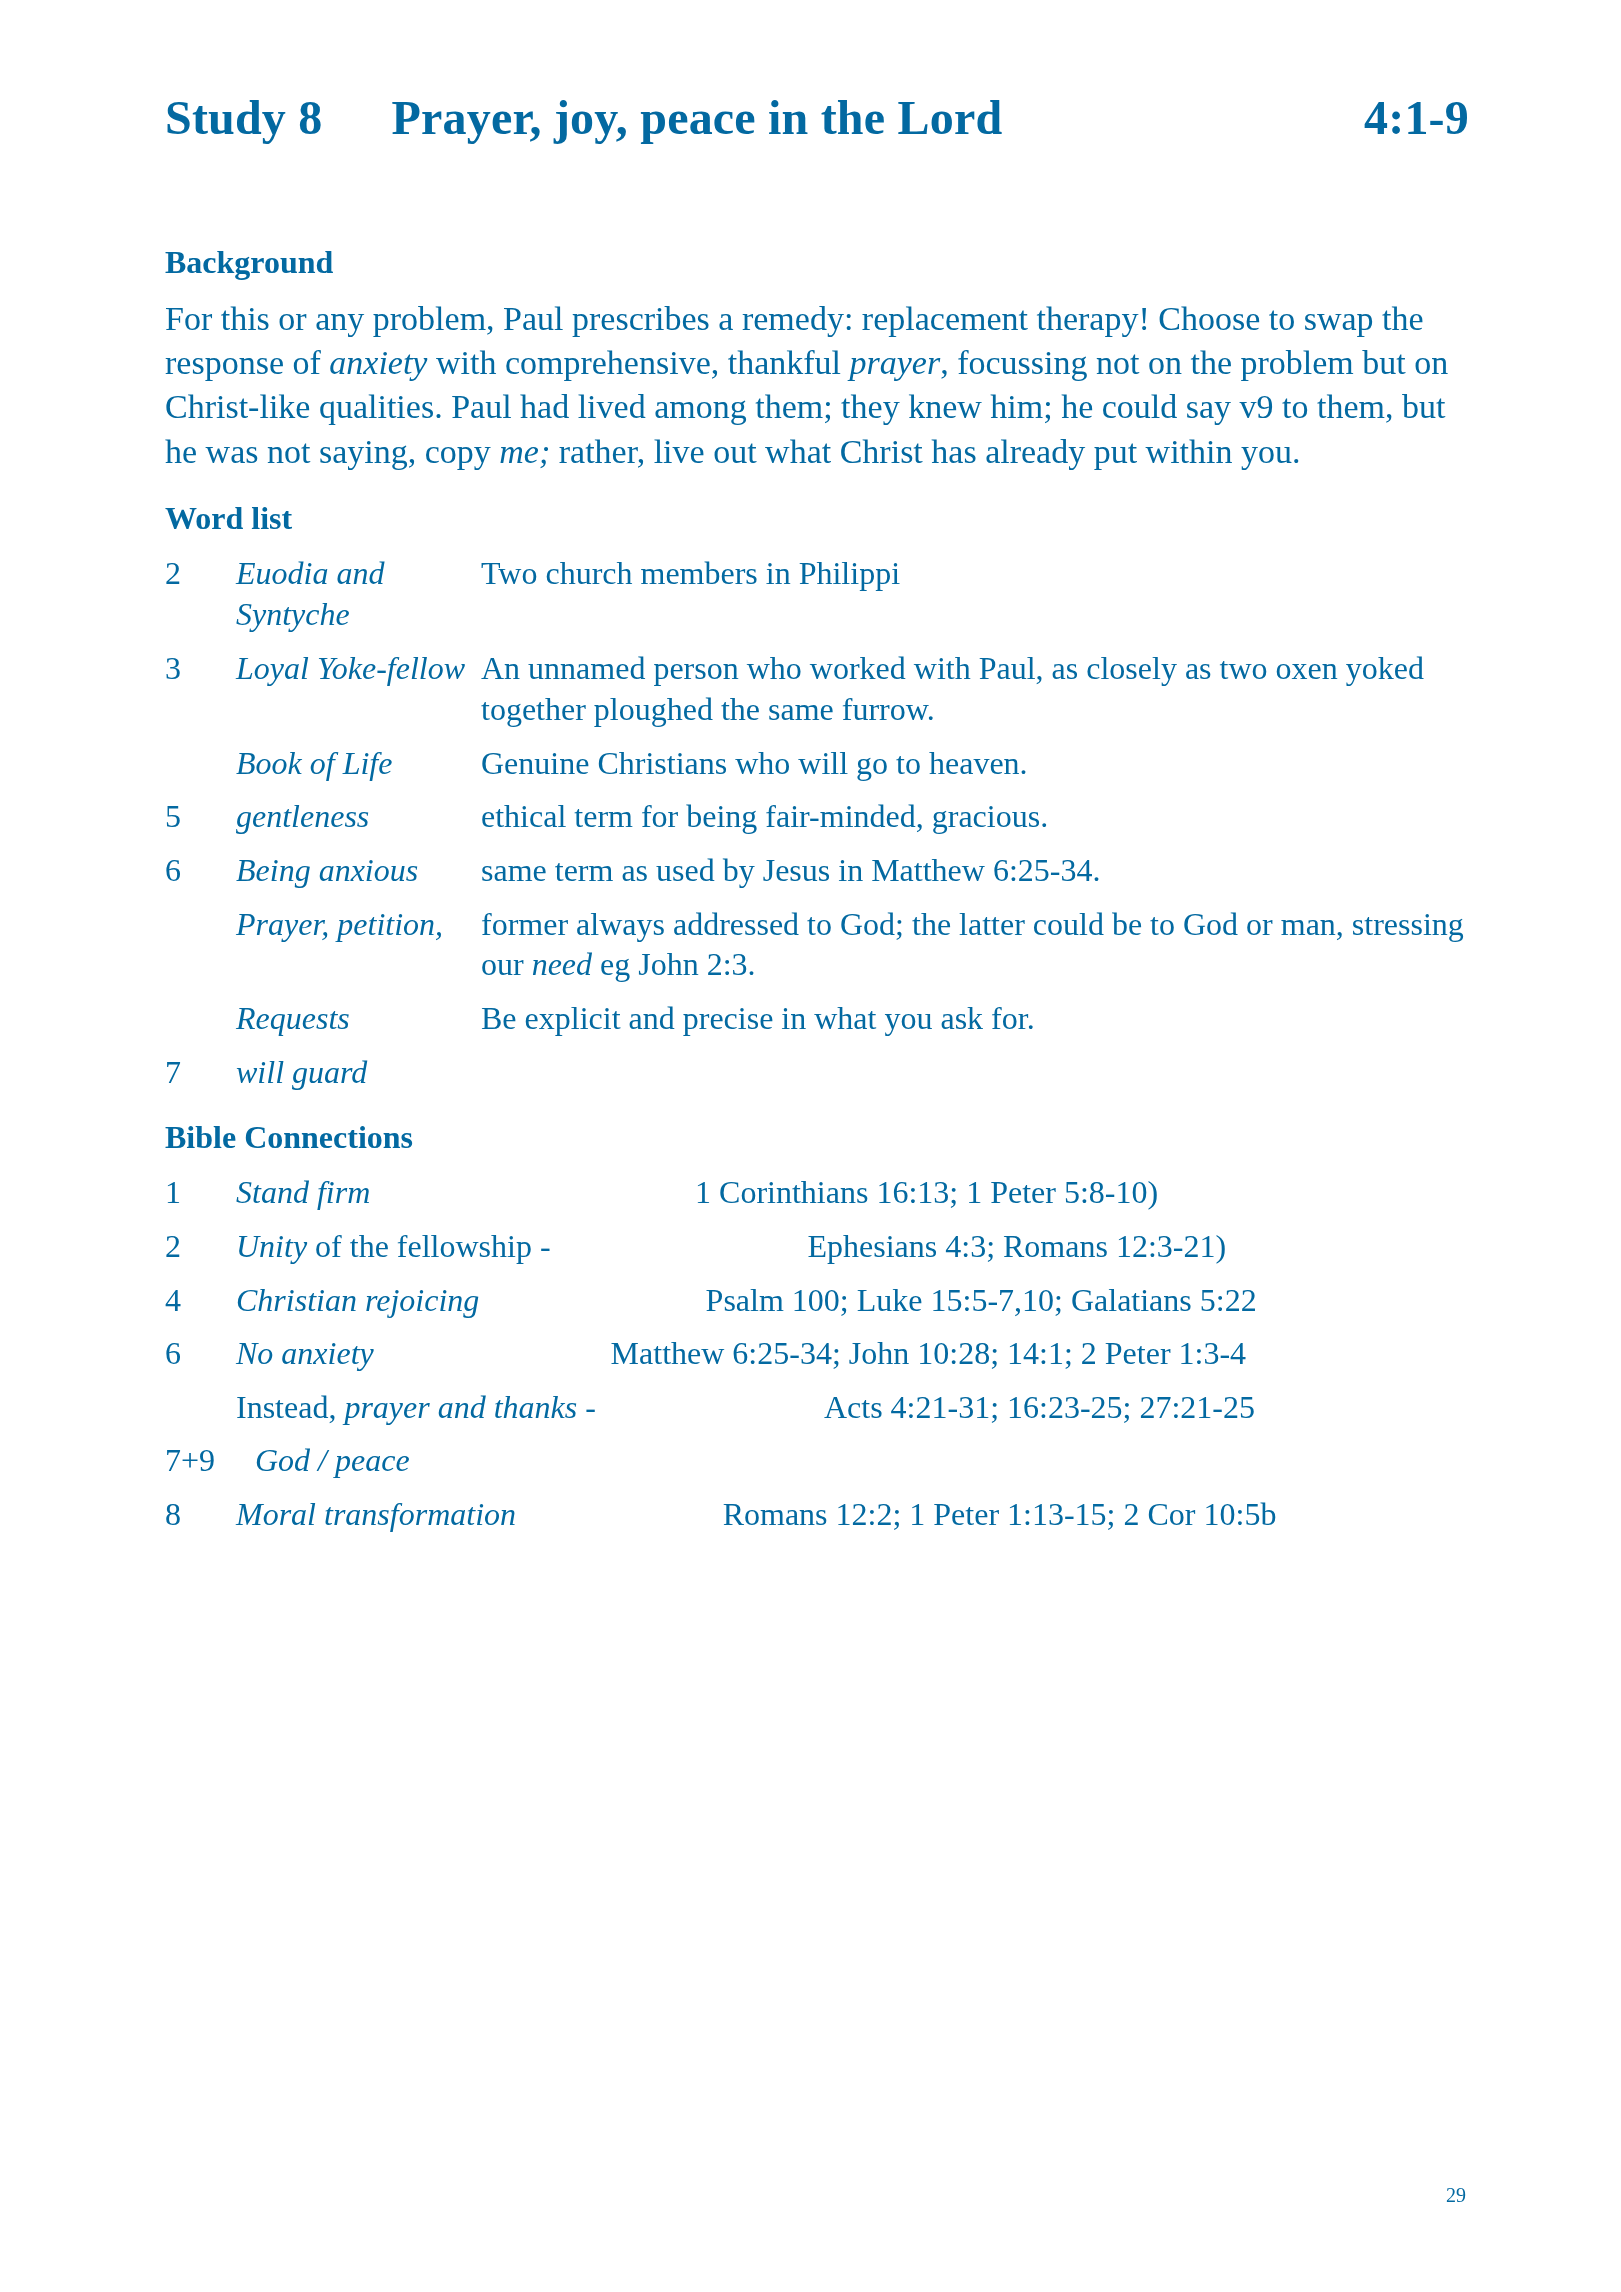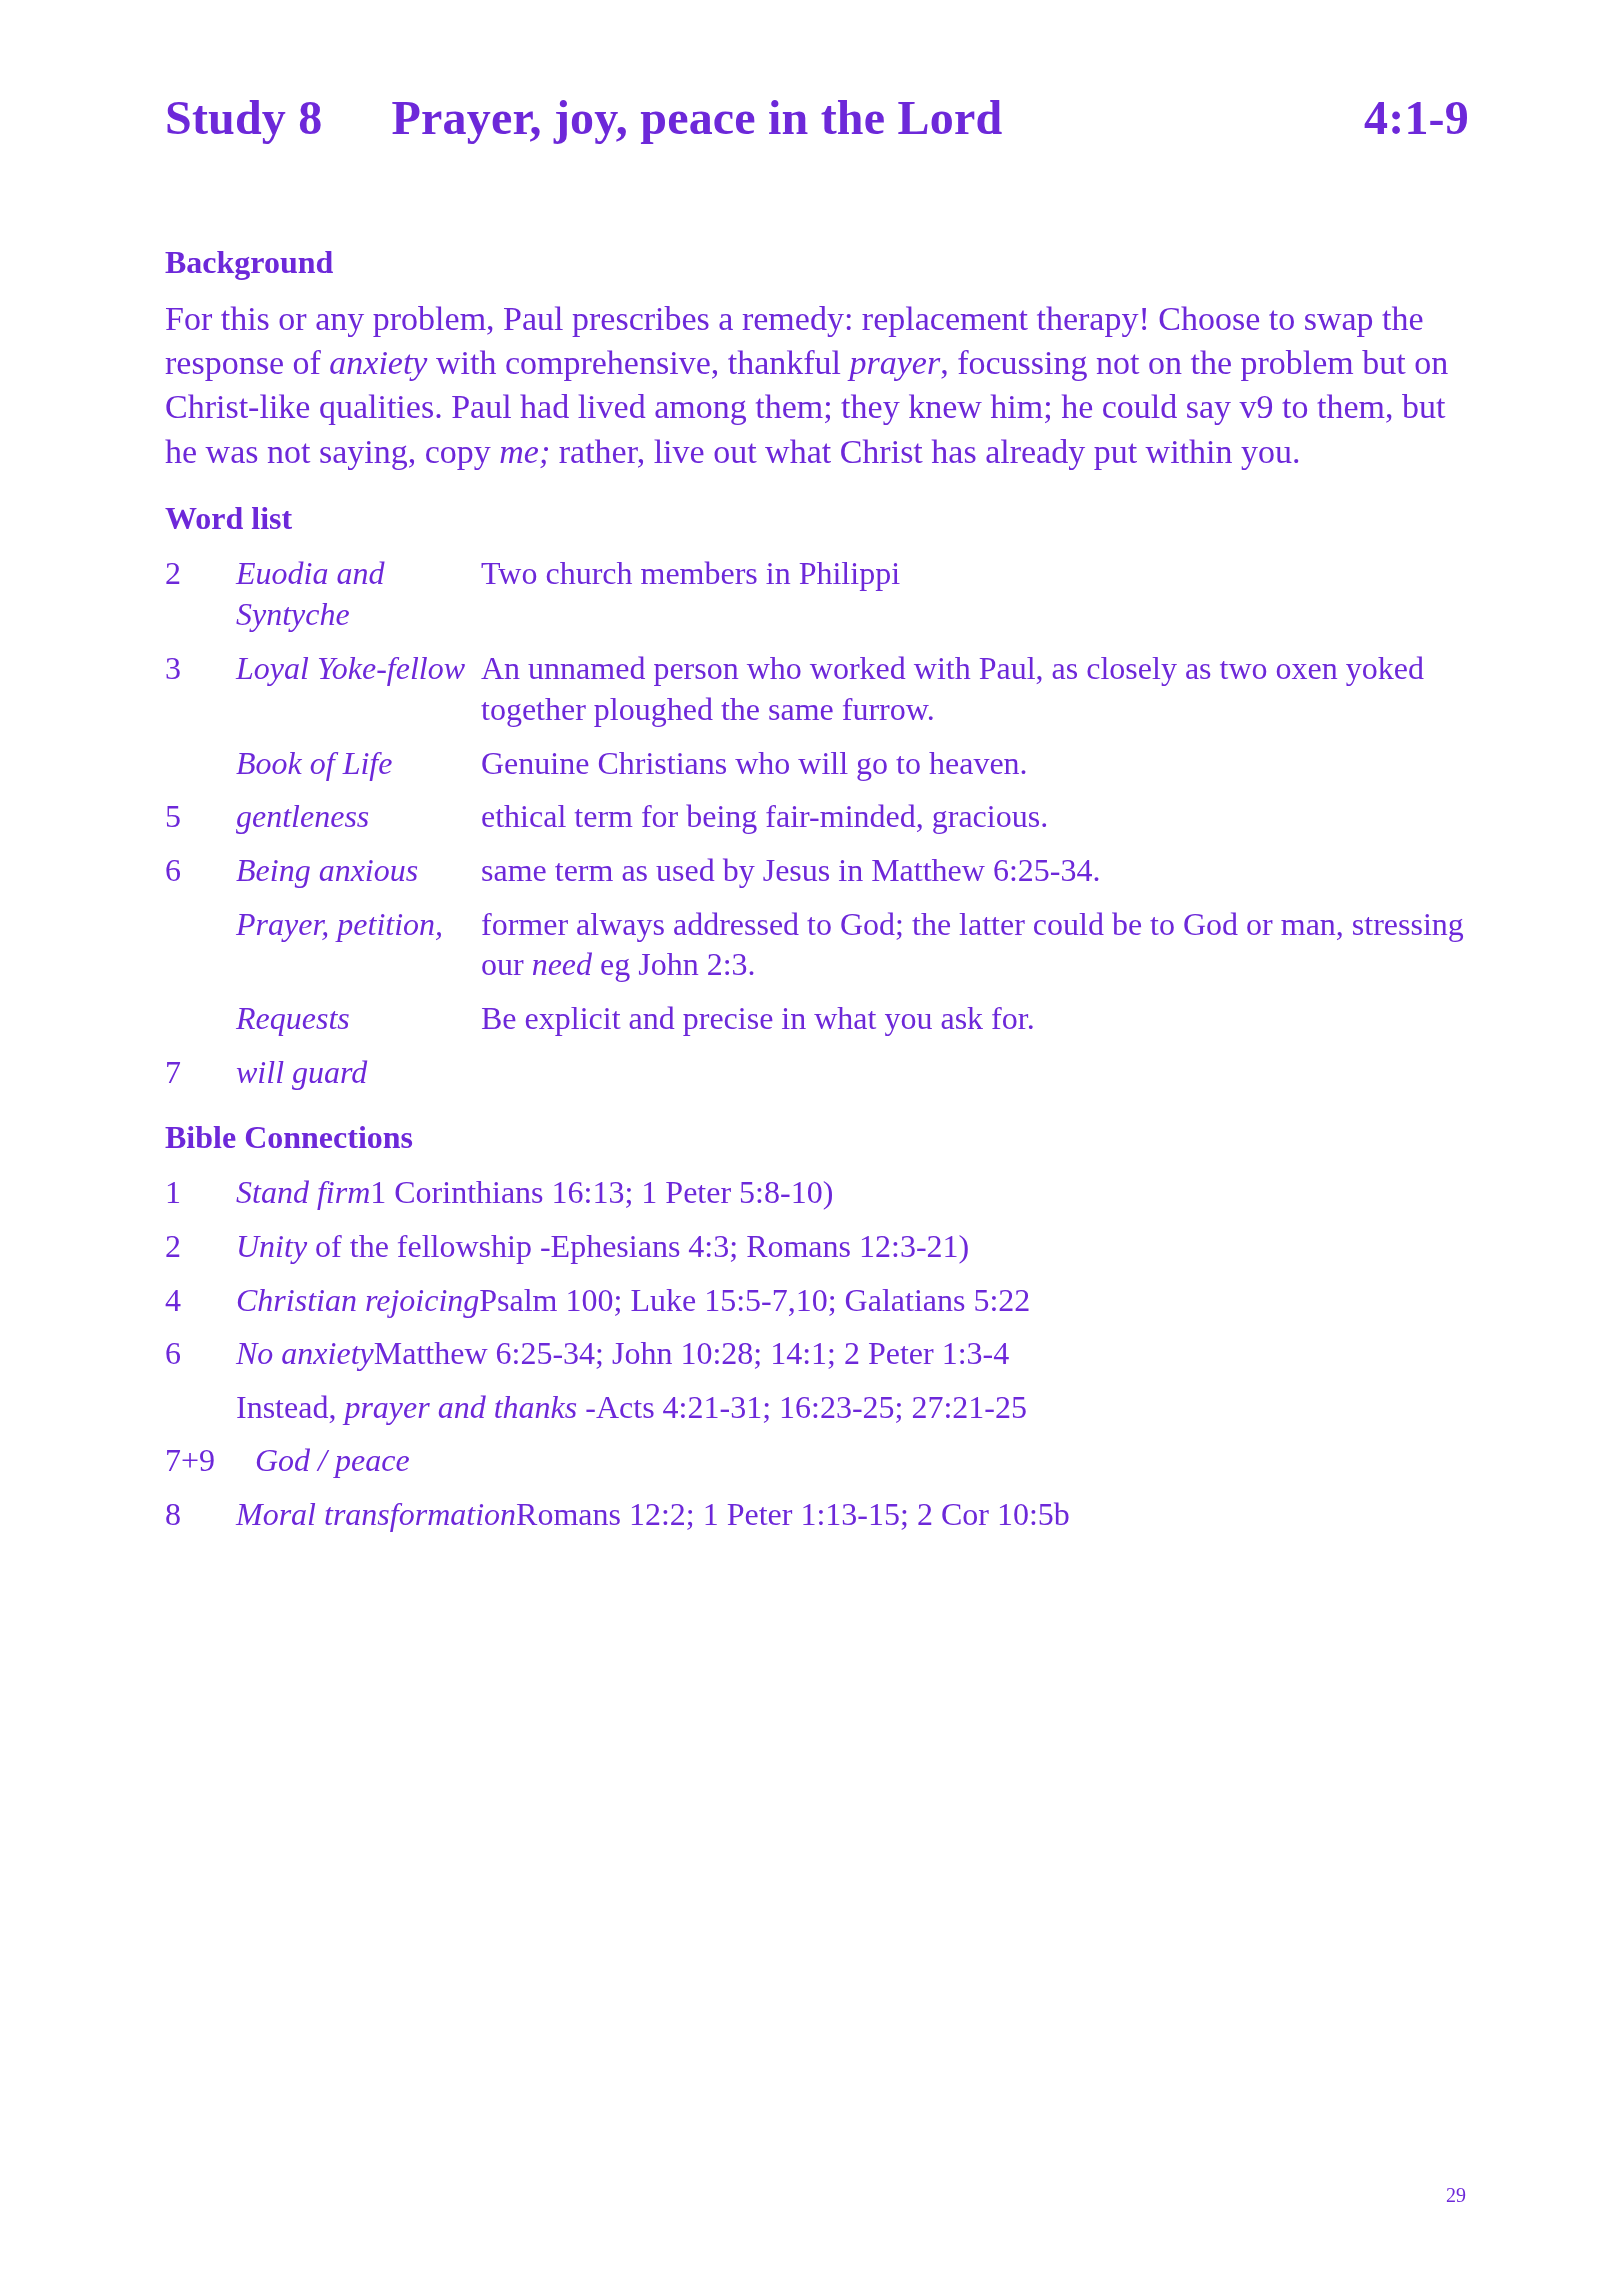--- a/index.html
+++ b/index.html
@@ -6,21 +6,21 @@
     margin: 0;
     padding: 0;
     background: #ffffff;
   }
   .page {
     position: relative;
     width: 1621px;
     height: 2293px;
     background: #ffffff;
     font-family: "Liberation Serif", "DejaVu Serif", serif;
-    color: #6d28d9;
+    color: #0369a1;
     box-sizing: border-box;
     overflow: hidden;
   }
 
   
   .title-row {
     position: absolute;
     left: 165px;
     top: 90px;
     width: 1304px;
@@ -109,21 +109,21 @@
   .bc-num.wide {
     width: 90px;
     flex: 0 0 90px;
   }
   .bc-label {
     flex: 0 0 auto;
     white-space: nowrap;
   }
   .bc-ref {
     flex: 1 1 auto;
-    text-align: left;
+    text-align: center;
     white-space: nowrap;
   }
 
   
   .page-number {
     position: absolute;
     right: 155px;
     bottom: 86px;
     font-size: 20px;
   }

